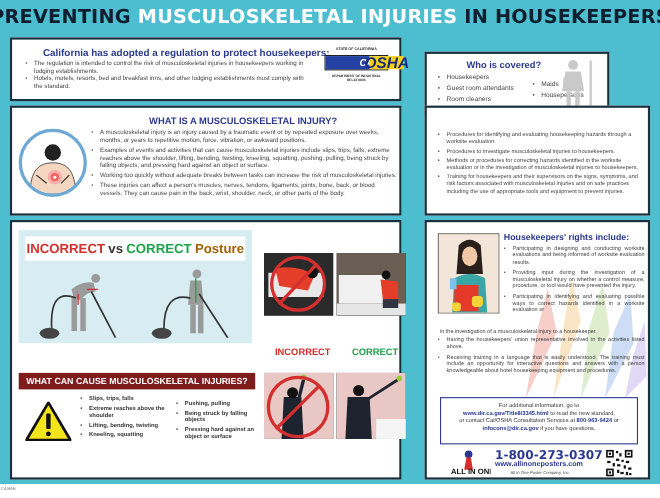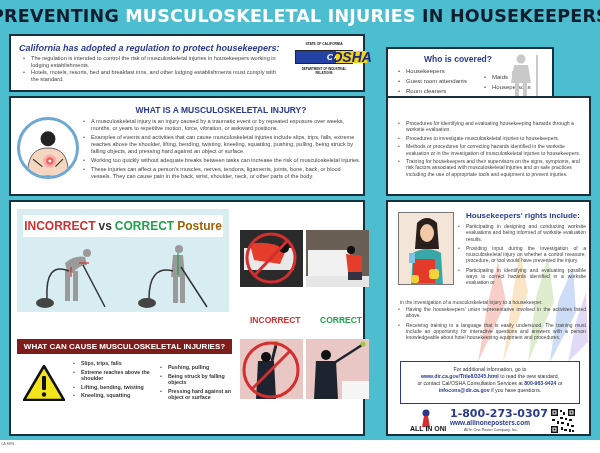--- a/index.html
+++ b/index.html
@@ -10,21 +10,21 @@
   .title { font-family: "DejaVu Sans", sans-serif; font-weight: 900; font-size: 17.5px; letter-spacing: 0.2px; color: #0f1e2e; white-space: nowrap; }
   .title .hl { color: #ffffff; }
   .panel { position: absolute; background: #ffffff; border: 2px solid #17313f; }
   .blue-h { color: #2b3a8f; font-weight: bold; font-family: "Liberation Sans Narrow", "Liberation Sans", sans-serif; }
   ul.b { list-style: none; }
   ul.b li { position: relative; padding-left: 8px; color: #444; }
   ul.b li::before { content: "\2022"; position: absolute; left: 0; color: #555; }
 
   
   #p-reg { left: 9px; top: 34px; width: 356px; height: 58px; }
-  #p-reg h2 { position: absolute; left: 8px; top: 7px; font-size: 9px; font-style: italic; }
+  #p-reg h2 { position: absolute; left: 28px; top: 7px; font-size: 9px; }
   #p-reg ul { position: absolute; left: 12px; top: 19px; width: 262px; font-size: 5.6px; line-height: 7px; }
   .osha { position: absolute; left: 282px; top: 6px; width: 62px; height: 36px; }
   .osha .top { position: absolute; left: 0; top: 0; width: 62px; text-align: center; font-size: 3.3px; font-weight: bold; color: #222; }
   .osha .bar { position: absolute; left: 2px; top: 8px; width: 58px; height: 14px; border: 1.5px solid #222; display: flex; }
   .osha .cal { background: #2442a3; color: #fff; font-weight: 900; font-style: italic; font-size: 9px; width: 44%; display: flex; align-items: center; justify-content: center; padding-left: 40px; }
   .osha .oshab { background: #f4d21c; color: #1a2a7a; font-weight: 900; font-style: italic; font-size: 14px; width: 56%; display: flex; align-items: center; justify-content: center; }
   .osha .bot { position: absolute; left: 0; top: 25px; width: 62px; text-align: center; font-size: 3px; font-weight: bold; color: #222; }
 
   
   #p-who { left: 386px; top: 47px; width: 168px; height: 58px; }
@@ -58,21 +58,21 @@
   .cause-bar { position: absolute; left: 6px; top: 137px; width: 215px; height: 15px; background: #7f1d1d; color: #fff; font-weight: bold; font-size: 8px; display: flex; align-items: center; justify-content: center; }
   .warn { position: absolute; left: 12px; top: 163px; width: 42px; height: 36px; }
   #cause-l { position: absolute; left: 62px; top: 158px; width: 82px; font-size: 5.3px; line-height: 6.5px; font-weight: bold; }
   #cause-r { position: absolute; left: 149px; top: 162px; width: 80px; font-size: 5.3px; line-height: 6.5px; font-weight: bold; }
   #cause-l li, #cause-r li { margin-bottom: 2px; color: #333; }
 
   
   #p-rights { left: 386px; top: 200px; width: 205px; height: 236px; overflow: hidden; }
   .hands { position: absolute; left: 70px; top: 40px; width: 130px; height: 120px; opacity: 0.28; }
   .woman { position: absolute; left: 10px; top: 10px; width: 56px; height: 73px; background: #f3e5d7; border: 1px solid #777; overflow: hidden; }
-  #p-rights h2 { position: absolute; left: 70px; width: 130px; top: 9px; text-align: center; font-size: 8px; }
+  #p-rights h2 { position: absolute; left: 70px; width: 130px; top: 9px; font-size: 8px; }
   #rights-a { position: absolute; left: 70px; top: 21px; width: 128px; font-size: 5px; line-height: 6.3px; text-align: justify; }
   #rights-a li { margin-bottom: 3px; }
   .rights-cont { position: absolute; left: 12px; top: 97px; width: 190px; font-size: 5px; color: #444; }
   #rights-b { position: absolute; left: 10px; top: 104px; width: 188px; font-size: 5px; line-height: 6.3px; text-align: justify; }
   #rights-b li { margin-bottom: 3px; }
   .info { position: absolute; left: 12px; top: 159px; width: 180px; height: 43px; border: 1.5px solid #2b3a8f; background: #fff; text-align: center; font-size: 5.2px; line-height: 7px; color: #333; padding-top: 4px; }
   .info b { color: #2b3a8f; }
   .allinone { position: absolute; left: 22px; top: 205px; width: 160px; height: 28px; }
   .aio-logo { position: absolute; left: 0; top: 2px; width: 36px; height: 24px; }
   .aio-phone { position: absolute; left: 40px; top: 0; font-weight: 900; font-size: 11px; color: #2b3a8f; font-family: "DejaVu Sans", sans-serif; }

